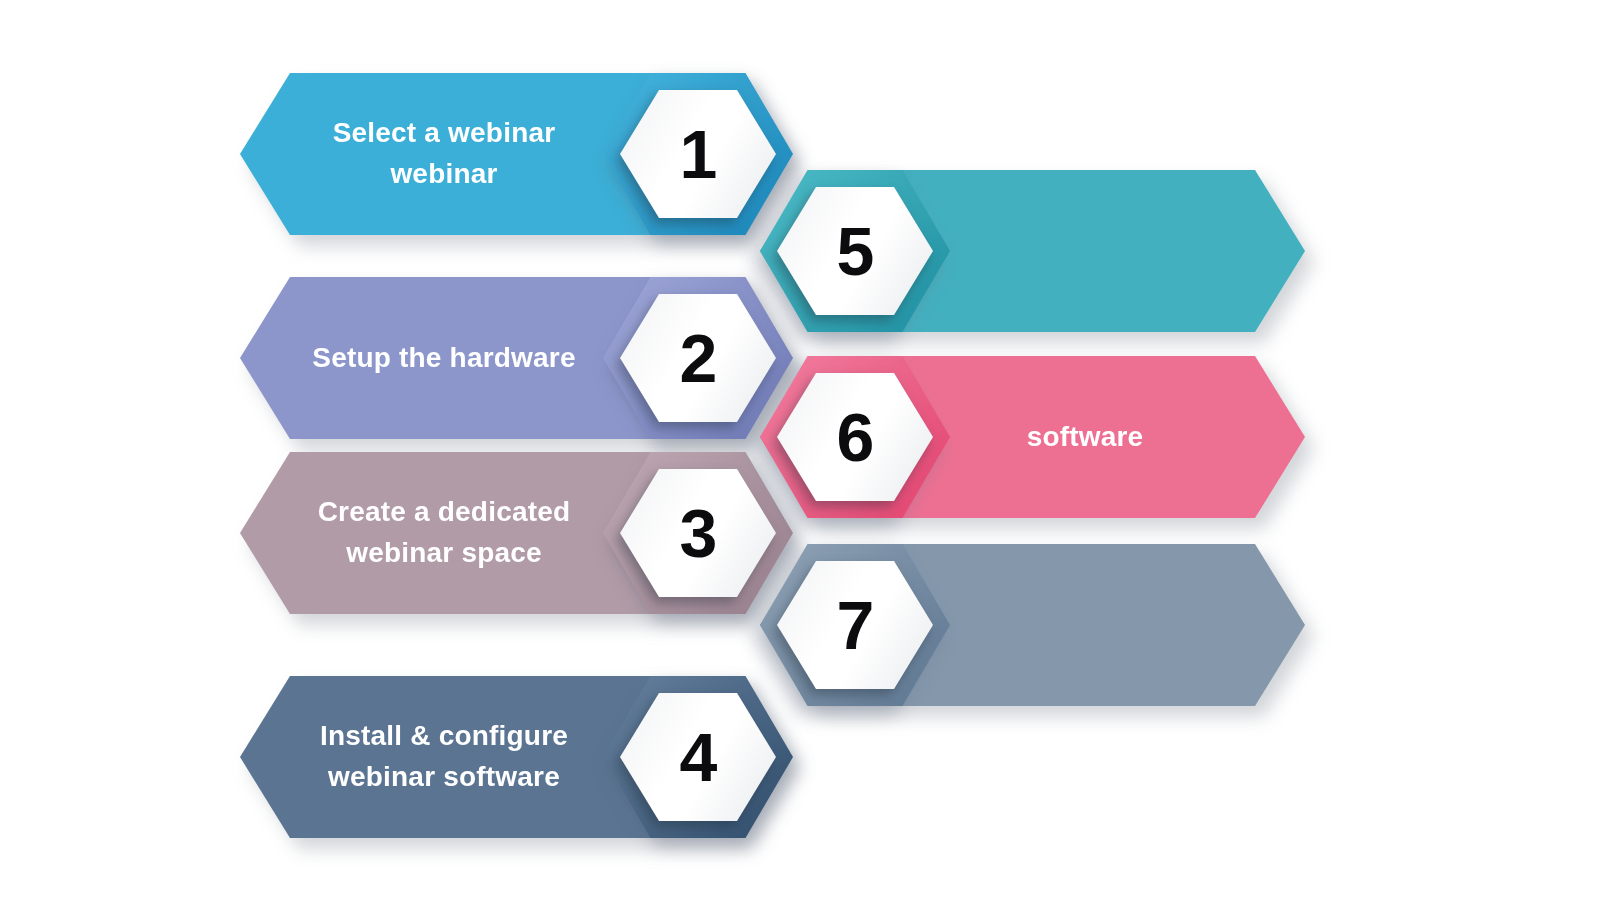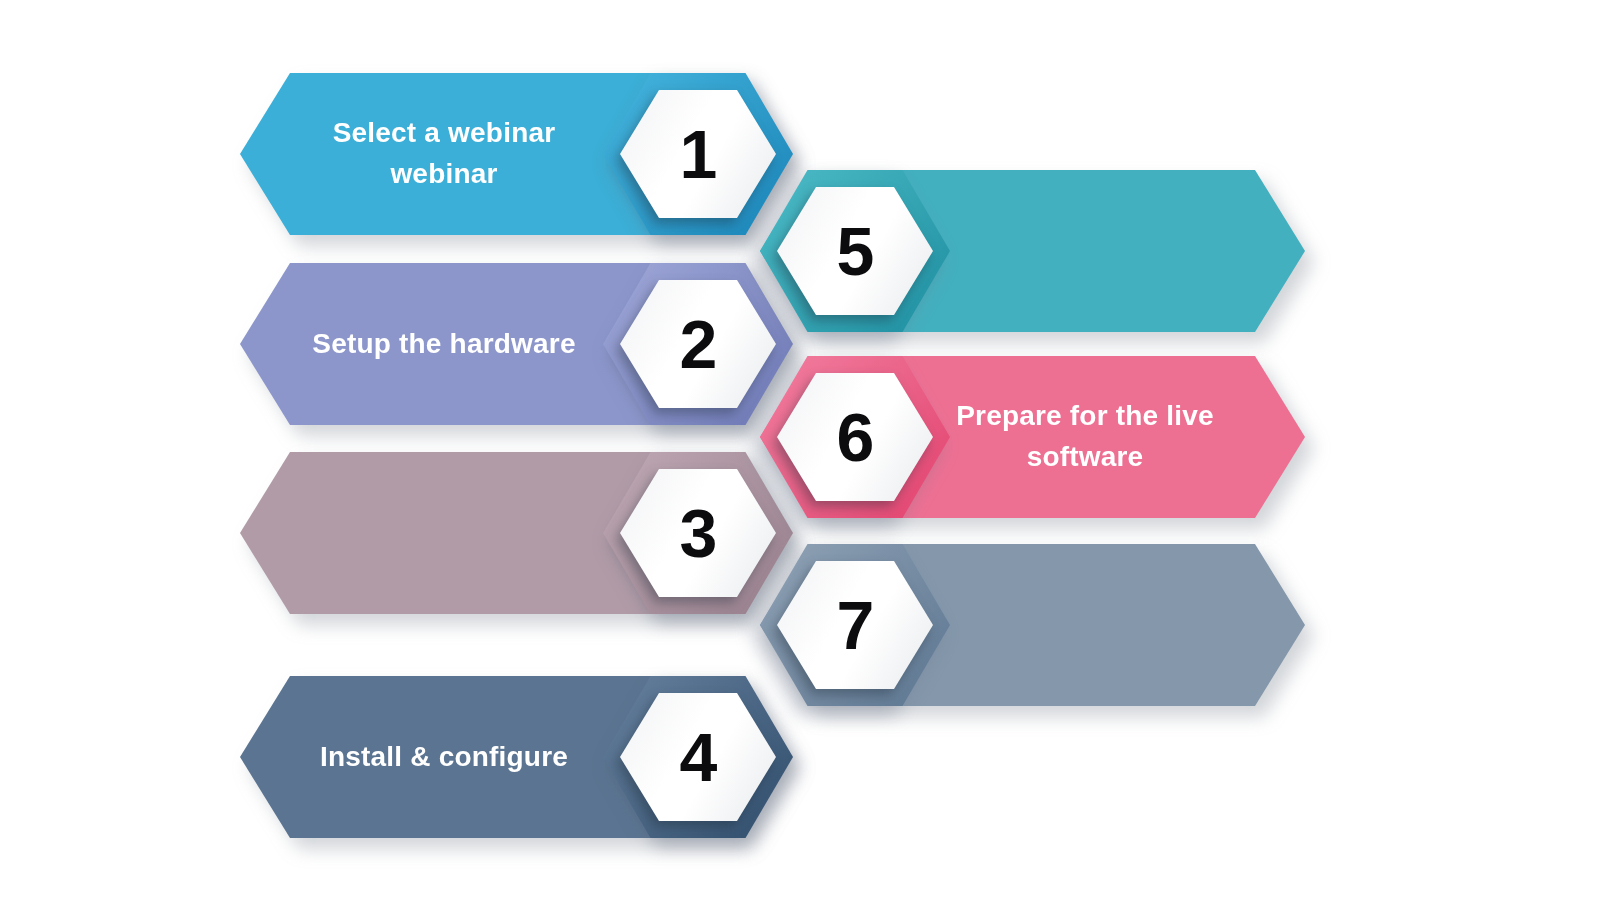--- a/index.html
+++ b/index.html
@@ -7,21 +7,21 @@
   .canvas{
     position:relative;
     width:1600px;height:900px;
     background:#ffffff;
     overflow:hidden;
     font-family:"Liberation Sans", sans-serif;
   }
   .step{position:absolute;height:162px;}
   .step.left{left:240px;width:553px;}
   .step.right{left:760px;width:545px;}
-  .s1{top:73px;}  .s2{top:263px;} .s3{top:452px;} .s4{top:676px;}
+  .s1{top:73px;}  .s2{top:277px;} .s3{top:452px;} .s4{top:676px;}
   .s5{top:170px;} .s6{top:356px;} .s7{top:544px;}
 
   
   .banner-wrap{
     position:absolute;top:0;left:0;height:162px;
     filter:drop-shadow(9px 11px 9px rgba(105,115,130,0.30));
   }
   .left  .banner-wrap{width:550px;}
   .right .banner-wrap{width:545px;}
   .banner{
@@ -106,36 +106,41 @@
         <span class="num">2</span>
       </div>
         </div>
     </div>
   </div>
 
   <div class="step left s3" style="--banner: #b19ba7; --g1: #bfa9b4; --g2: #977e8c;">
     <div class="banner-wrap">
         <div class="banner"></div>
       </div>
+    <div class="label">
+      <span>Create a dedicated</span>
+      <span>webinar space</span>
+    </div>
     <div class="badge">
       <div class="hex-outer"></div>
       <div class="hex-white-wrap">
           <div class="hex-white">
         <span class="num">3</span>
       </div>
         </div>
     </div>
   </div>
 
   <div class="step left s4" style="--banner: #5a7491; --g1: #67819e; --g2: #2f4d6c;">
     <div class="banner-wrap">
         <div class="banner"></div>
       </div>
     <div class="label">
       <span>Install &amp; configure</span>
+      <span>webinar software</span>
     </div>
     <div class="badge">
       <div class="hex-outer"></div>
       <div class="hex-white-wrap">
           <div class="hex-white">
         <span class="num">4</span>
       </div>
         </div>
     </div>
   </div>
@@ -152,21 +157,20 @@
       </div>
         </div>
     </div>
   </div>
 
   <div class="step right s6" style="--banner: #ed7093; --g1: #f27fa0; --g2: #e2426e;">
     <div class="banner-wrap">
         <div class="banner"></div>
       </div>
     <div class="label">
-      <span>Prepare for the live</span>
       <span>software</span>
     </div>
     <div class="badge">
       <div class="hex-outer"></div>
       <div class="hex-white-wrap">
           <div class="hex-white">
         <span class="num">6</span>
       </div>
         </div>
     </div>

